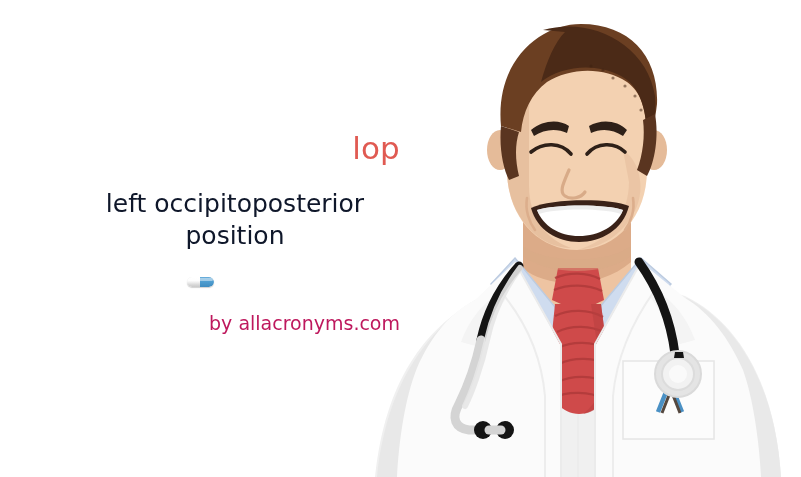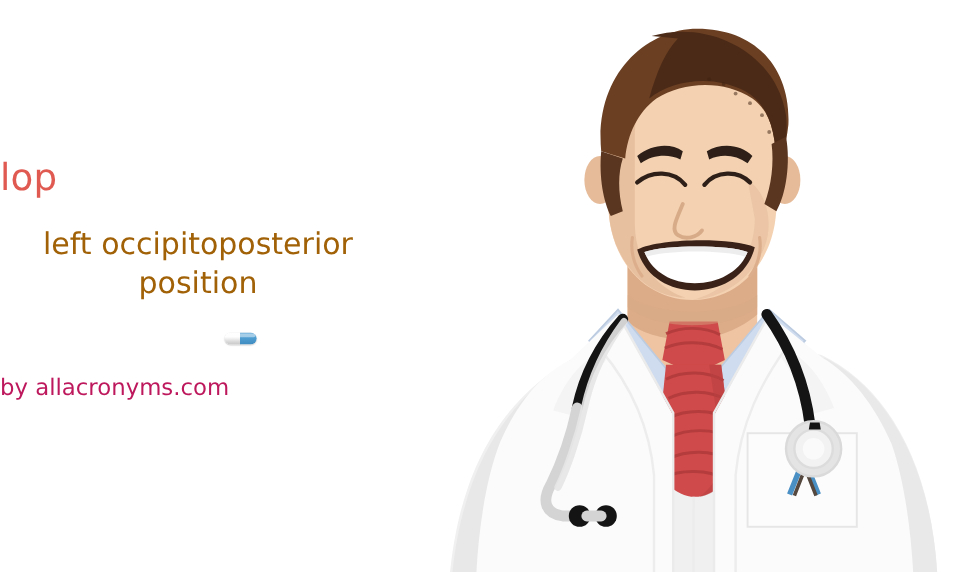--- a/index.html
+++ b/index.html
@@ -15,21 +15,21 @@
     background:#ffffff;
   }
 
   
   .text-panel {
     position:absolute;
     left:0; top:0;
     width:400px; height:477px;
     display:flex;
     flex-direction:column;
-    align-items:flex-start;
+    align-items:flex-end;
     justify-content:flex-start;
     padding-top:133px;
   }
   .acronym {
     font-size:31px;
     line-height:1.0;
     color:#e05a52;
     font-weight:400;
     letter-spacing:0.2px;
   }
@@ -37,21 +37,21 @@
     margin-top:24px;
     font-size:19px;
     line-height:1.0;
     color:#808080;
     font-weight:400;
   }
   .expansion {
     margin-top:24px;
     font-size:25px;
     line-height:1.28;
-    color:#a16207;
+    color:#0f172a;
     font-weight:400;
     text-align:center;
     width:330px;
   }
 
   
   .pill-wrap {
     margin-top:24px;
     height:12px;
     display:flex;

